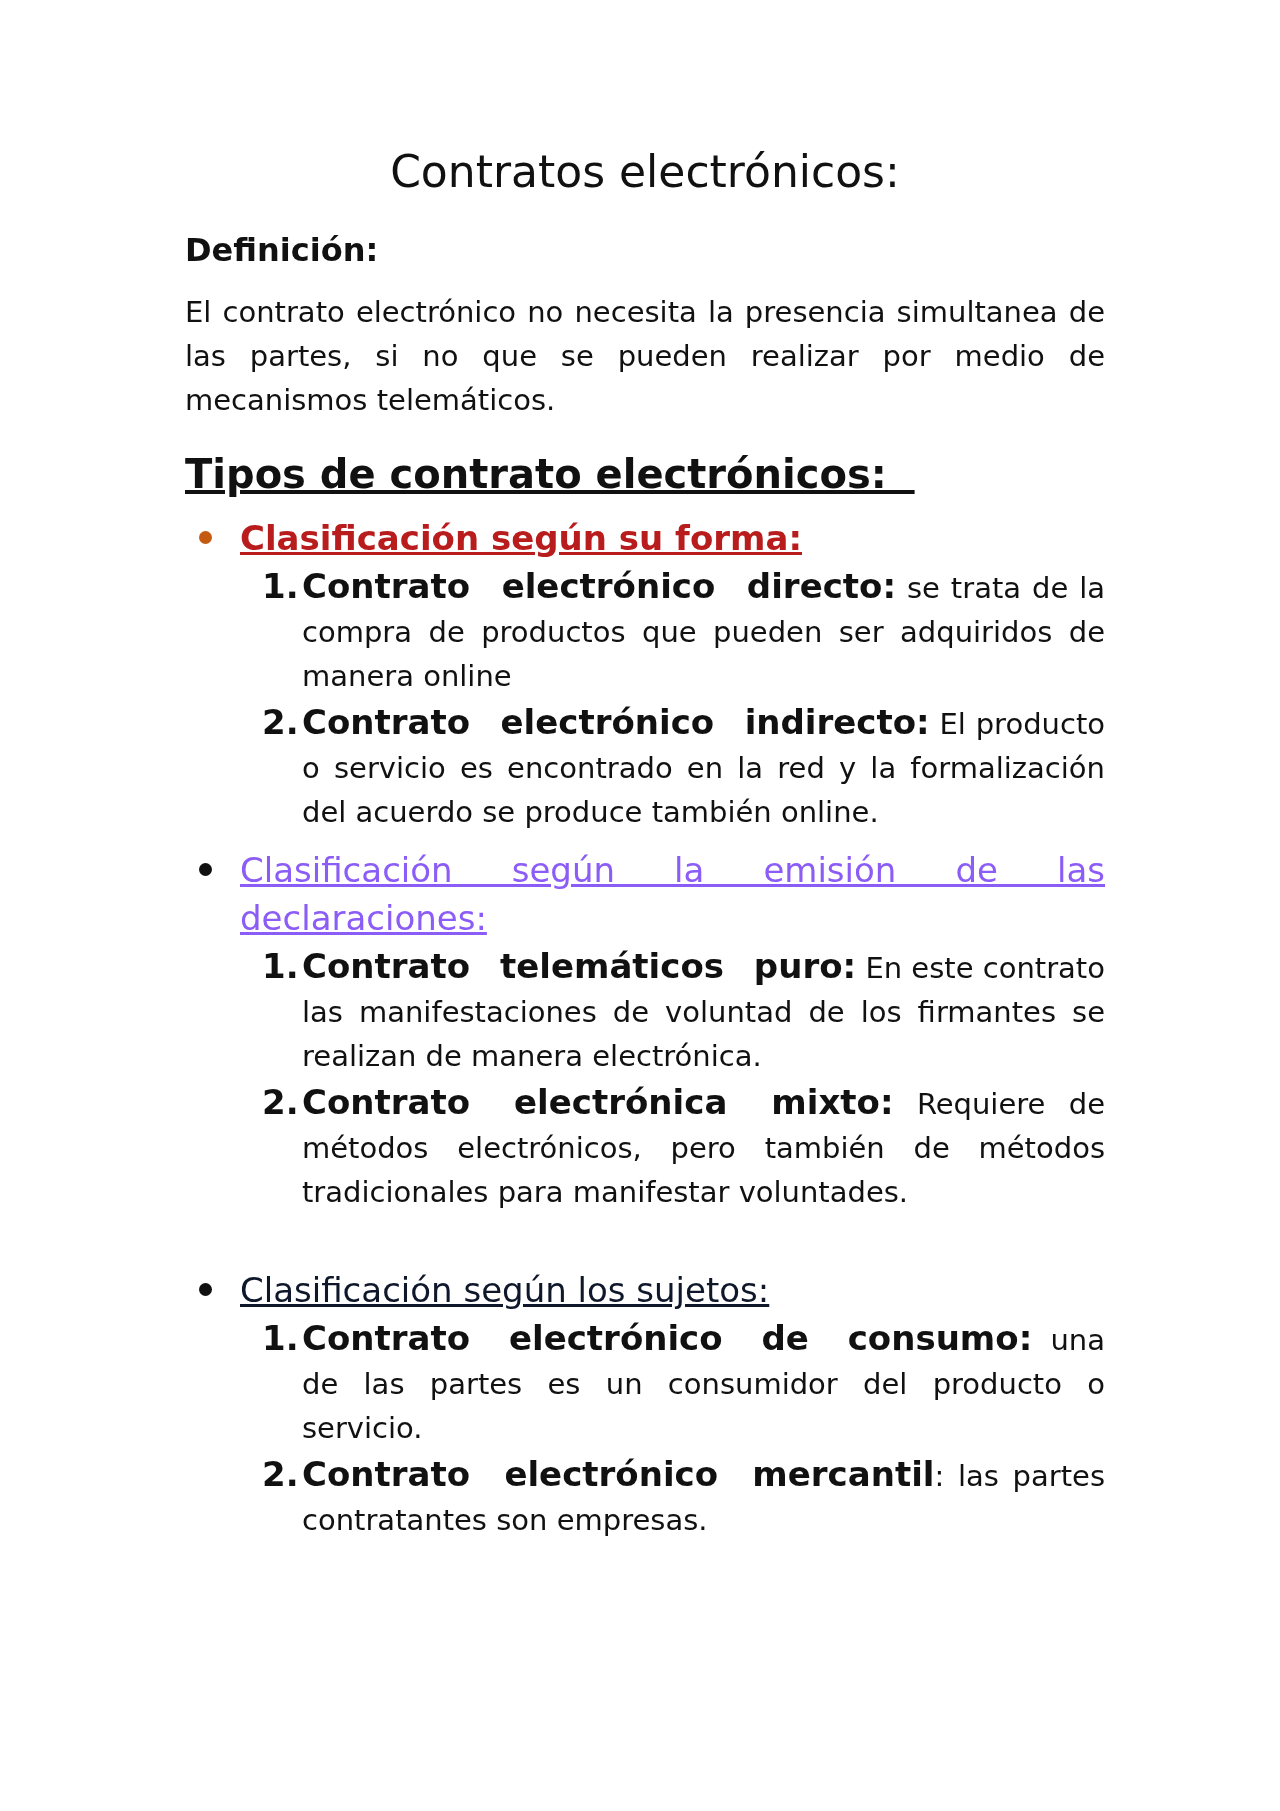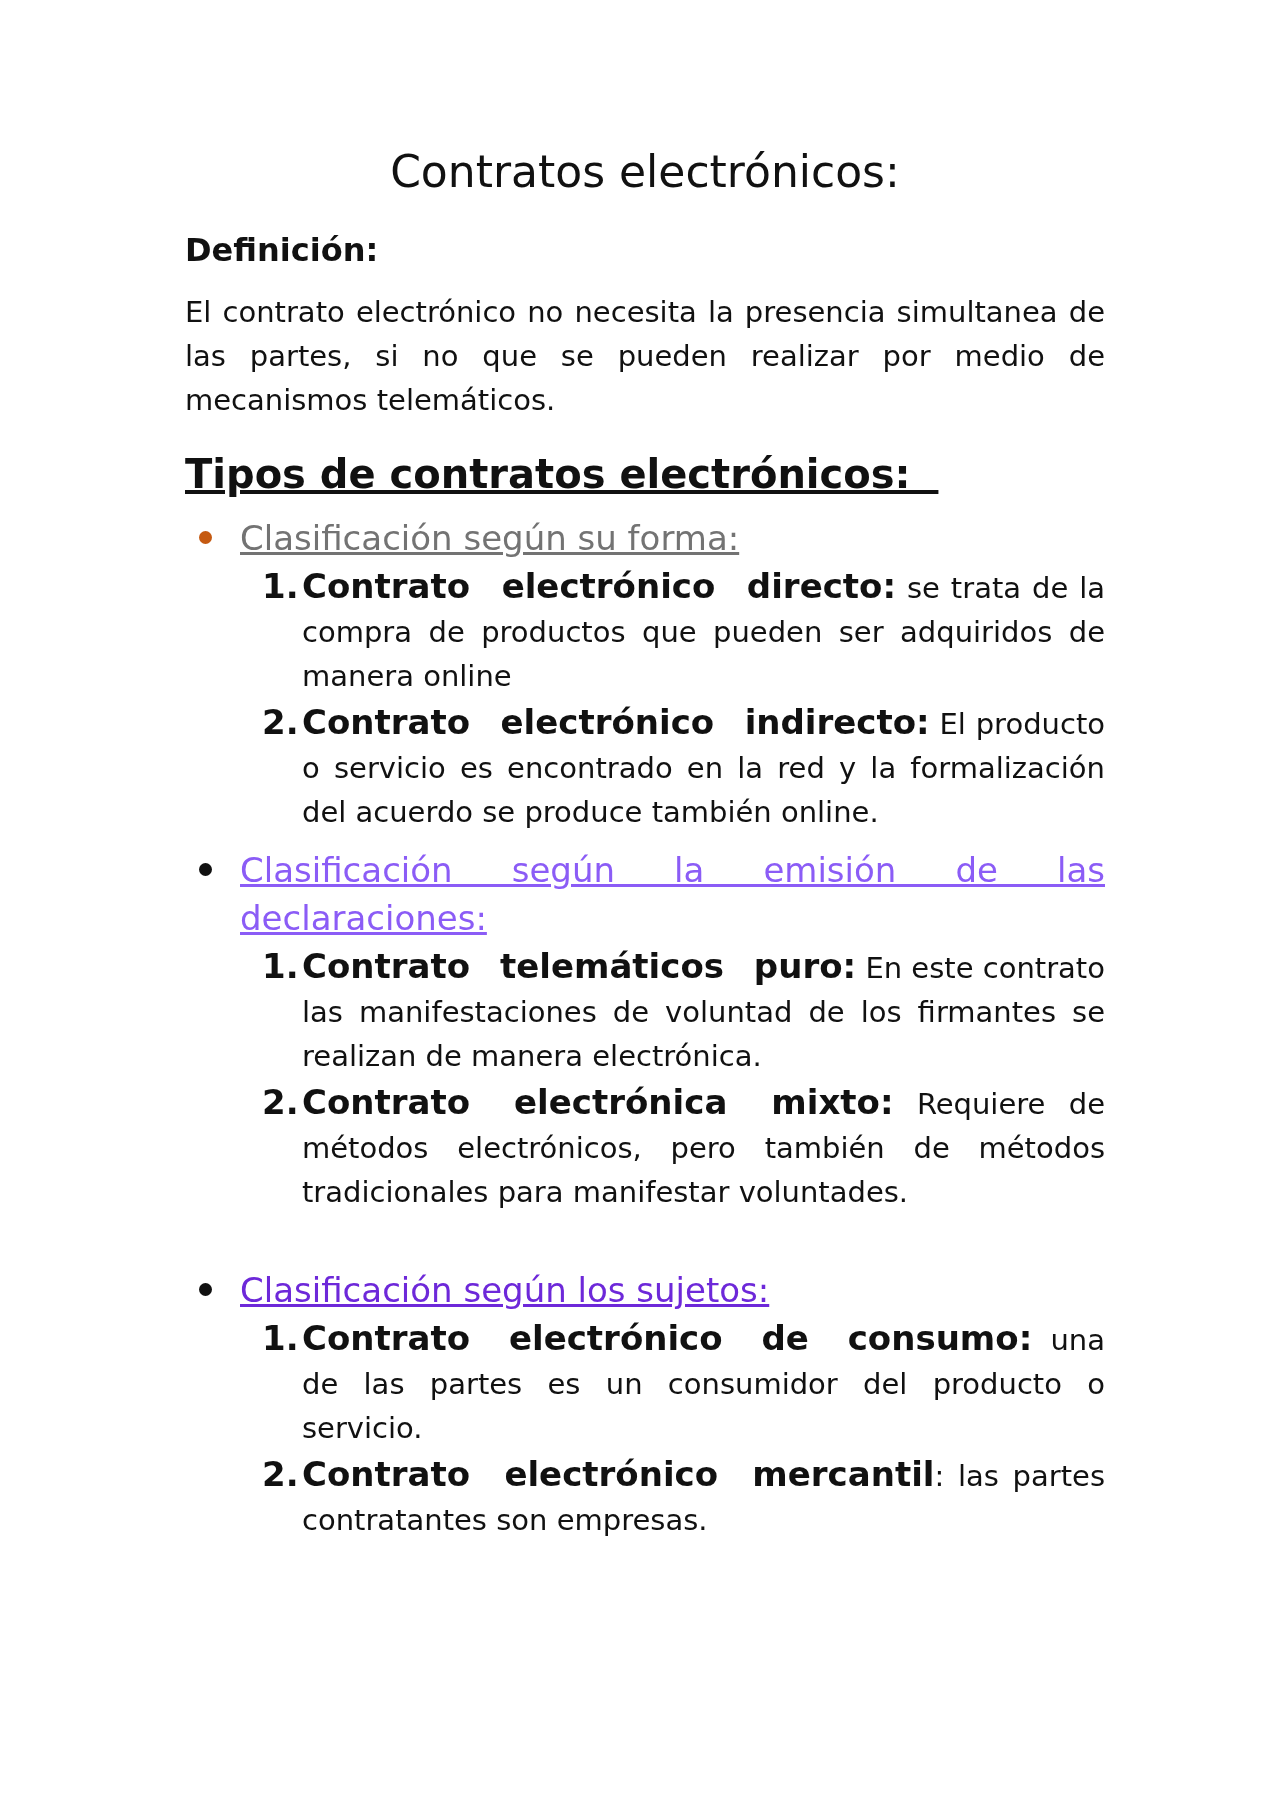--- a/index.html
+++ b/index.html
@@ -22,25 +22,25 @@
 </style>
 </head>
 <body>
 
 <div class="page">
   <h1 class="title">Contratos electrónicos:</h1>
 
   <div class="h-def">Definición: </div>
   <p class="def-text">El contrato electrónico no necesita la presencia simultanea de las partes, si no que se pueden realizar por medio de mecanismos telemáticos.</p>
 
-  <div class="h-tipos">Tipos de contratos electrónicos:  </div>
+  <div class="h-tipos">Tipos de contrato electrónicos:  </div>
 
   <div class="cat">
     <span class="bullet" style="background: rgb(197, 90, 17);"></span>
-    <div class="cat-label" style="color: #737373;">Clasificación según su forma:</div>
+    <div class="cat-label" style="color: #b91c1c; font-weight: bold;">Clasificación según su forma:</div>
   </div>
   <ol class="items">
     <li class="item">
       <span class="num">1.</span>
       <span class="term">Contrato electrónico directo:</span>
       <span class="desc">se trata de la compra de productos que pueden ser adquiridos de manera online</span>
     </li>
     <li class="item">
       <span class="num">2.</span>
       <span class="term">Contrato electrónico indirecto:</span>
@@ -62,21 +62,21 @@
       <span class="num">2.</span>
       <span class="term">Contrato electrónica mixto:</span>
       <span class="desc">Requiere de métodos electrónicos, pero también de métodos tradicionales para manifestar voluntades.</span>
     </li>
   </ol>
 
   <div class="spacer"></div>
 
   <div class="cat">
     <span class="bullet" style="background: rgb(17, 17, 17);"></span>
-    <div class="cat-label" style="color: #6d28d9;">Clasificación según los sujetos: </div>
+    <div class="cat-label" style="color: #0f172a;">Clasificación según los sujetos: </div>
   </div>
   <ol class="items">
     <li class="item">
       <span class="num">1.</span>
       <span class="term">Contrato electrónico de consumo:</span>
       <span class="desc">una de las partes es un consumidor del producto o servicio.</span>
     </li>
     <li class="item">
       <span class="num">2.</span>
       <span class="term">Contrato electrónico mercantil</span><span>:</span>

